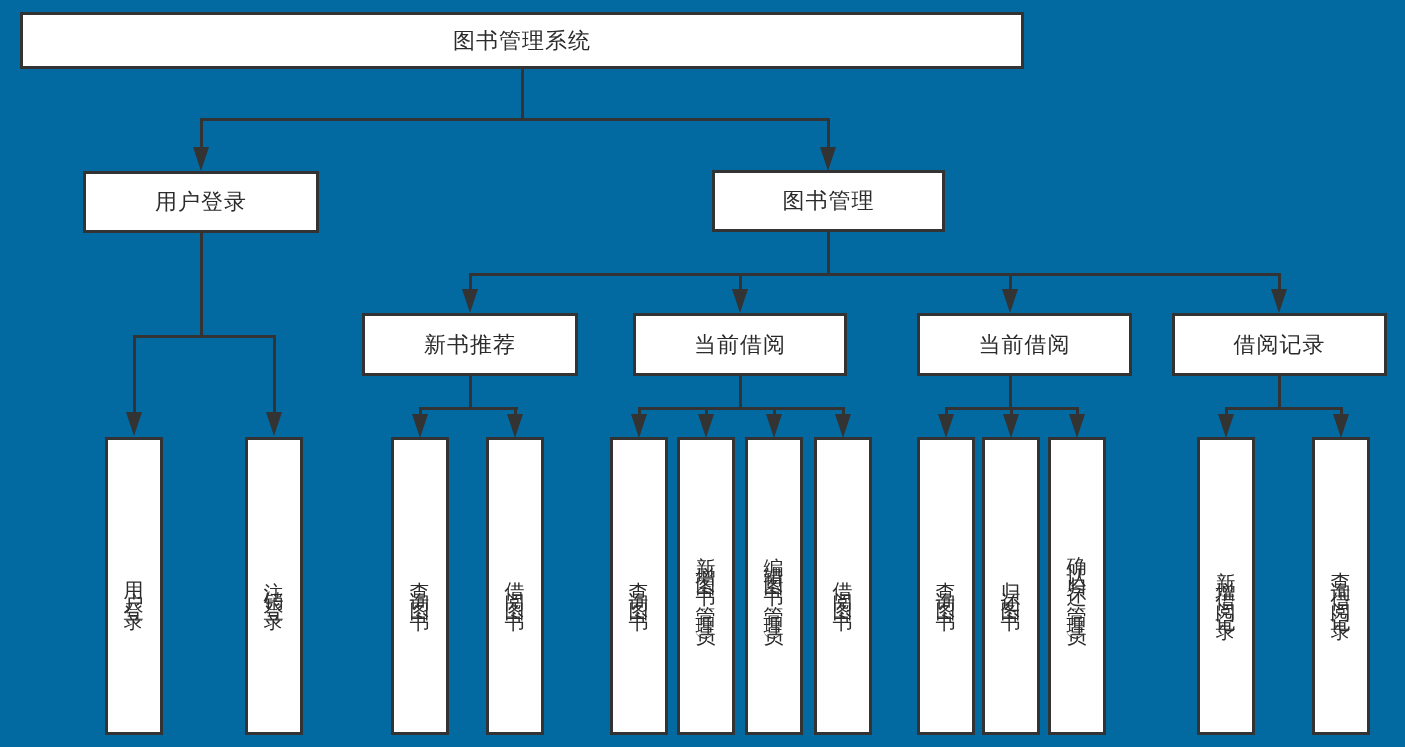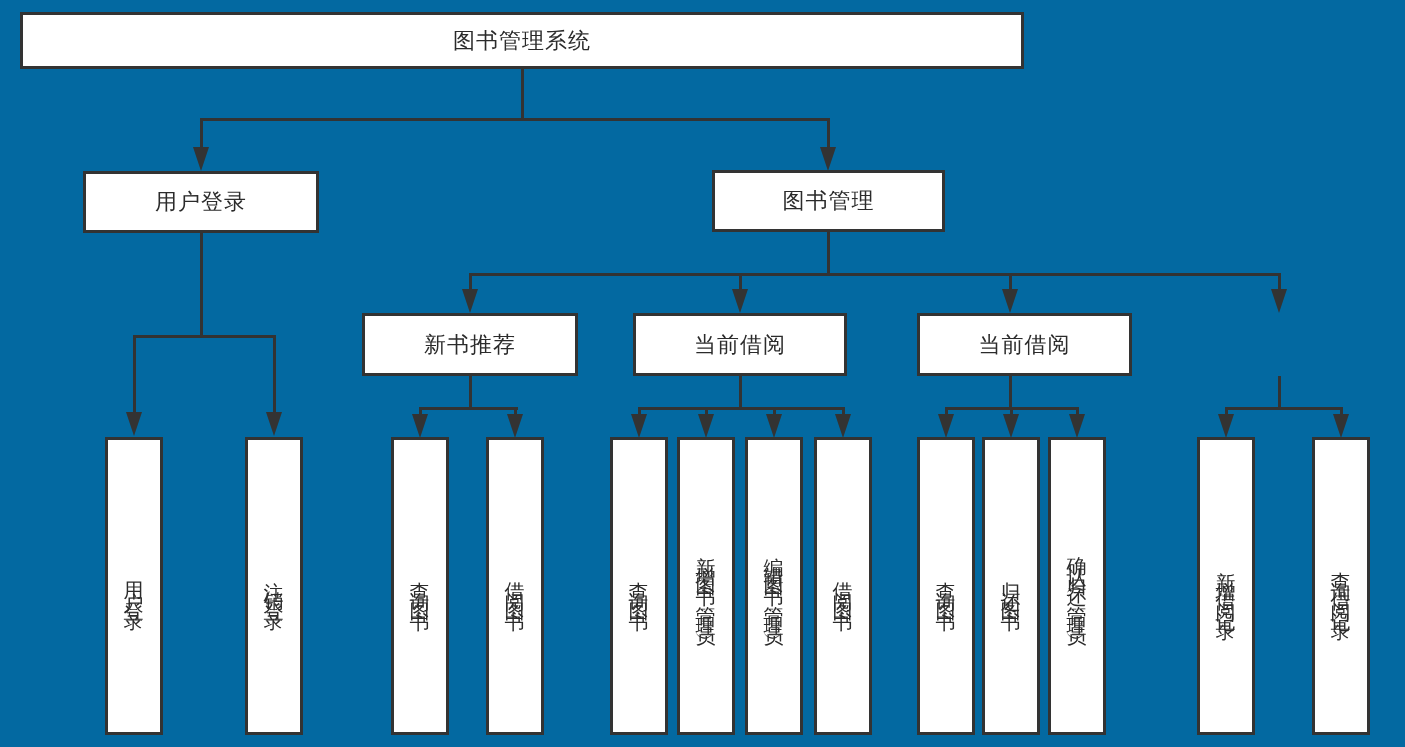--- a/index.html
+++ b/index.html
@@ -126,20 +126,23 @@
 
   <div class="node" style="left:362px; top:313px; width:216px; height:63px;">
     <span>新书推荐</span>
   </div>
   <div class="node" style="left:633px; top:313px; width:214px; height:63px;">
     <span>当前借阅</span>
   </div>
   <div class="node" style="left:917px; top:313px; width:215px; height:63px;text-align:right;">
     <span>当前借阅</span>
   </div>
+  <div class="node" style="left:1172px; top:313px; width:215px; height:63px;">
+    <span>借阅记录</span>
+  </div>
 
   <div class="vline" style="left:469px; top:376px; height:31px;"></div>
   <div class="hline" style="left:419px; top:407px; width:99px;"></div>
   <div class="vline" style="left:419px; top:407px; height:9px;"></div>
   <div class="arrow" style="left:412px; top:414px;"></div>
   <div class="vline" style="left:514px; top:407px; height:9px;"></div>
   <div class="arrow" style="left:507px; top:414px;"></div>
 
   <div class="vline" style="left:739px; top:376px; height:31px;"></div>
   <div class="hline" style="left:638px; top:407px; width:207px;"></div>

